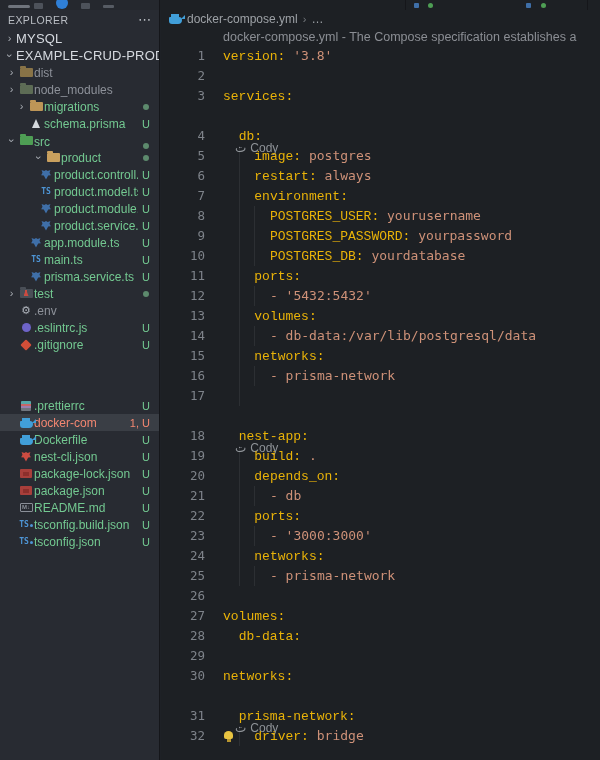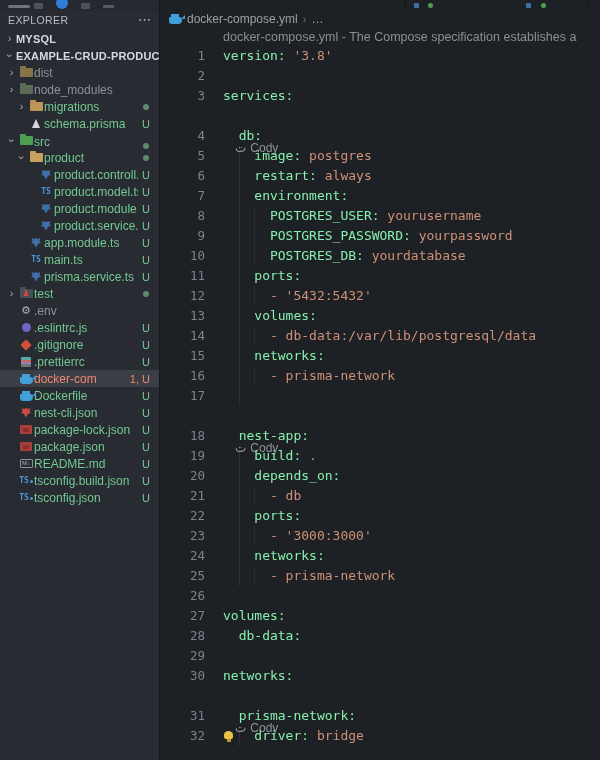--- a/index.html
+++ b/index.html
@@ -30,21 +30,21 @@
   .sb-header { display:flex; align-items:center; height:20px; padding:0 8px; }
   .sb-title { flex:1; font-size:10.5px; letter-spacing:.4px; color:#b9bdc3; }
   .sb-more { color:#b9bdc3; font-size:13px; line-height:10px; cursor:pointer; }
   .srow { display:flex; align-items:center; height:17px; cursor:pointer; position:relative; }
   .srow.selected { background:#3a3e45; }
   .srow .chev { width:13px; flex:0 0 13px; text-align:center; color:#a6abb2; font-size:11px; line-height:17px; }
   .chev.down { transform:rotate(90deg); }
   .srow .lab { flex:1; white-space:nowrap; overflow:hidden; font-size:12px; }
   .srow .badge { flex:0 0 auto; padding:0 9px 0 4px; font-size:11px; }
   .srow .dotb { flex:0 0 auto; width:6px; height:6px; border-radius:50%; background:#5d8a6d; margin:0 10px 0 4px; }
-  .sec .lab { font-weight:bold; font-size:11px; color:#d6dae0; letter-spacing:.2px; }
+  .sec .lab { font-weight:normal; font-size:13px; color:#d6dae0; letter-spacing:.2px; }
   .c-green { color:#73c991; } .c-green .badge{ color:#73c991; }
   .c-ignored { color:#8d9199; }
   .c-error { color:#f48771; } .c-error .badge{ color:#f48771;margin-left:30px; }
 
   
   .ico { flex:0 0 16px; width:16px; display:flex; align-items:center; justify-content:center; height:17px; }
   .fold { width:13px; height:9px; border-radius:1px; position:relative; }
   .fold::before { content:""; position:absolute; top:-2px; left:0; width:6px; height:2px; background:inherit; border-radius:1px 1px 0 0; }
   .ic-folder-dist  { background:#a98c4f; opacity:.75; }
   .ic-folder-node  { background:#6b7d5e; opacity:.8; }
@@ -77,21 +77,21 @@
   .editor { position:absolute; top:10px; left:161px; width:439px; height:750px; background:#1d2024; overflow:hidden; }
   .breadcrumb { display:flex; align-items:center; height:18px; padding-left:8px; color:#9da1a6; font-size:12px; }
   .breadcrumb .sep { margin:0 5px; color:#75797e; font-size:11px; }
   .breadcrumb .ellip { color:#9da1a6; }
   .bc-ico { margin-right:5px; display:inline-flex; }
   .dochint { height:18px; line-height:18px; padding-left:62px; color:#8b8e94; font-size:12.5px; white-space:nowrap; overflow:hidden; }
   .code { font-family:"DejaVu Sans Mono",monospace; font-size:13px; }
   .crow { position:relative; display:flex; height:20px; line-height:20px; }
   .gutter { flex:0 0 44px; text-align:right; color:#7e838a; font-size:12.5px; }
   .ltext { white-space:pre; padding-left:18px; }
-  .tk-key { color:#86efac; } .tk-str { color:#ce9178; } .tk-plain { color:#d4d4d4; }
+  .tk-key { color:#eab308;font-family:Liberation Mono, monospace; } .tk-str { color:#ce9178; } .tk-plain { color:#d4d4d4; }
   .guide { position:absolute; top:0; bottom:0; width:1px; background:rgba(255,255,255,.07); }
   .lensrow { color:#8f9398; font-family:"Liberation Sans","DejaVu Sans",sans-serif; font-size:12px; }
   .lensrow .ltext { padding-left:calc(18px + 1.8ch); font-family:inherit; cursor:pointer;margin-top:32px; }
   .lens-ico { font-family:"DejaVu Sans",sans-serif; margin-right:4px; }
   .bulb { position:absolute; left:63px; top:5px; width:9px; height:8px; background:#e8c341; border-radius:50% 50% 2px 2px; cursor:pointer; }
   .bulb::after { content:""; position:absolute; left:2.5px; top:8px; width:4px; height:2.5px; background:#b7952f; }
 </style>
 </head>
 <body>
 
@@ -158,21 +158,21 @@
           <span class="badge">U</span>
         </div>
         <div class="srow c-green" style="padding-left: 5px; align-items: flex-end;">
           <span class="chev down">›</span>
           <span class="ico">
             <span class="fold ic-folder-src"></span>
           </span>
           <span class="lab">src</span>
           <span class="dotb"></span>
         </div>
-        <div class="srow c-green" style="padding-left: 15px;">
+        <div class="srow c-green" style="padding-left: 32px;">
           <span class="chev down">›</span>
           <span class="ico">
             <span class="fold ic-folder-open"></span>
           </span>
           <span class="lab">product</span>
           <span class="dotb"></span>
         </div>
         <div class="srow c-green" style="padding-left: 25px;">
           <span class="chev"></span>
           <span class="ico">
@@ -253,21 +253,21 @@
           <span class="badge">U</span>
         </div>
         <div class="srow c-green" style="padding-left: 5px;">
           <span class="chev"></span>
           <span class="ico">
             <span class="ic-git"></span>
           </span>
           <span class="lab">.gitignore</span>
           <span class="badge">U</span>
         </div>
-        <div class="srow c-green" style="padding-left: 5px;">
+        <div class="srow c-green" style="padding-left: 5px; margin-top: 44px;">
           <span class="chev"></span>
           <span class="ico">
             <span class="ic-prettier"></span>
           </span>
           <span class="lab">.prettierrc</span>
           <span class="badge">U</span>
         </div>
         <div class="srow selected c-error" style="padding-left: 5px;">
           <span class="chev"></span>
           <span class="ico">

